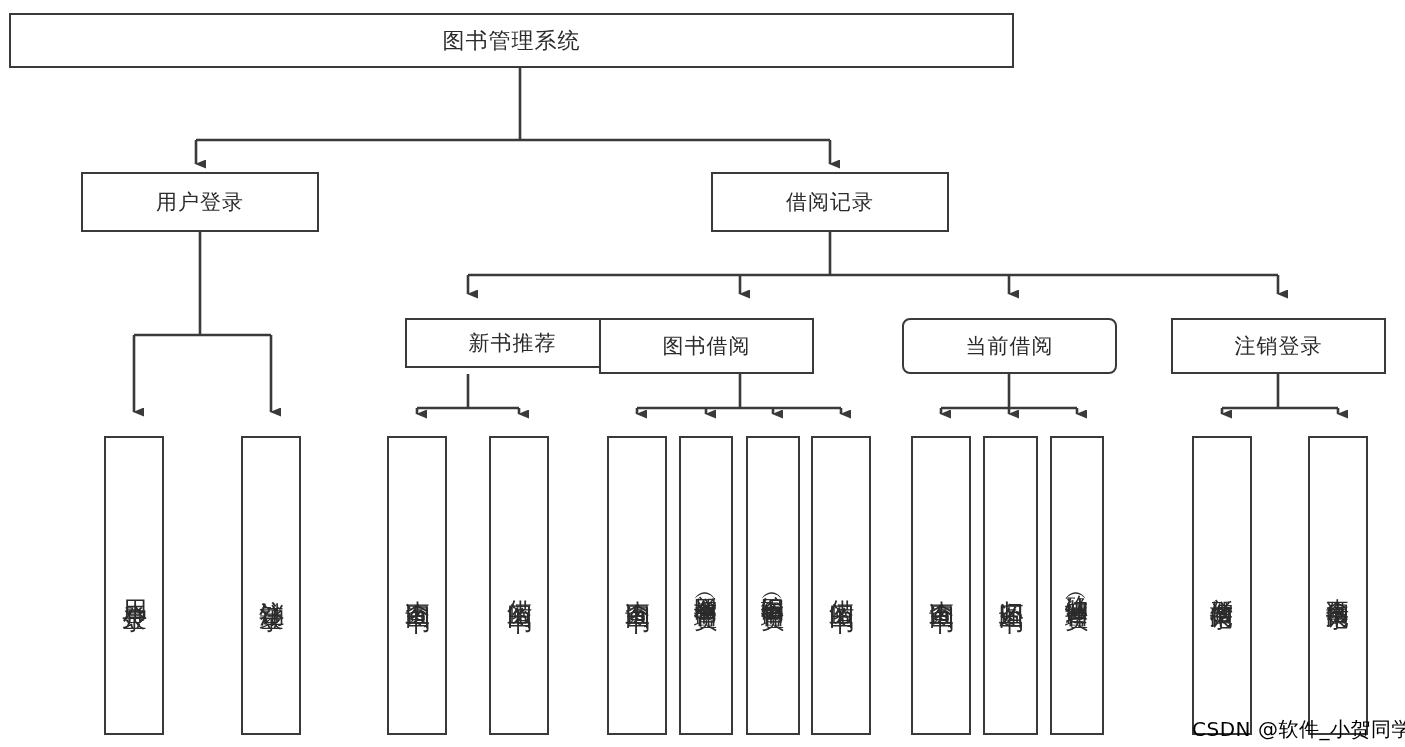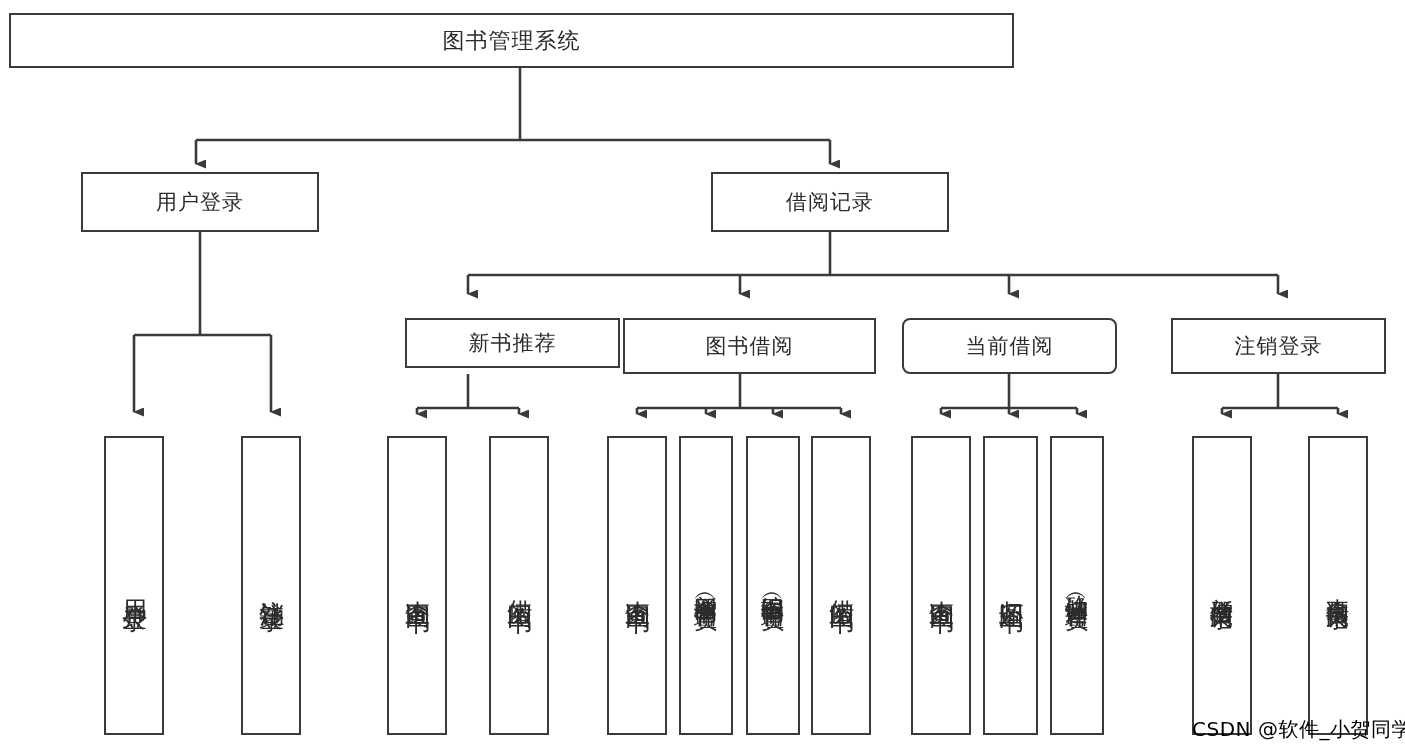--- a/index.html
+++ b/index.html
@@ -146,21 +146,21 @@
   </div>
 
   <div class="node horiz" style="left:711px; top:172px; width:238px; height:60px;">
     <span class="node-label">借阅记录</span>
   </div>
 
   <div class="node horiz" style="left:361px; top:318px; width:215px; height:50px;margin-left:44px;">
     <span class="node-label">新书推荐</span>
   </div>
 
-  <div class="node horiz" style="left:623px; top:318px; width:253px; height:56px;">
+  <div class="node horiz" style="left:599px; top:318px; width:215px; height:56px;">
     <span class="node-label">图书借阅</span>
   </div>
 
   <div class="node horiz" style="left:902px; top:318px; width:215px; height:56px;border-radius:8px;">
     <span class="node-label">当前借阅</span>
   </div>
 
   <div class="node horiz" style="left:1171px; top:318px; width:215px; height:56px;">
     <span class="node-label">注销登录</span>
   </div>

